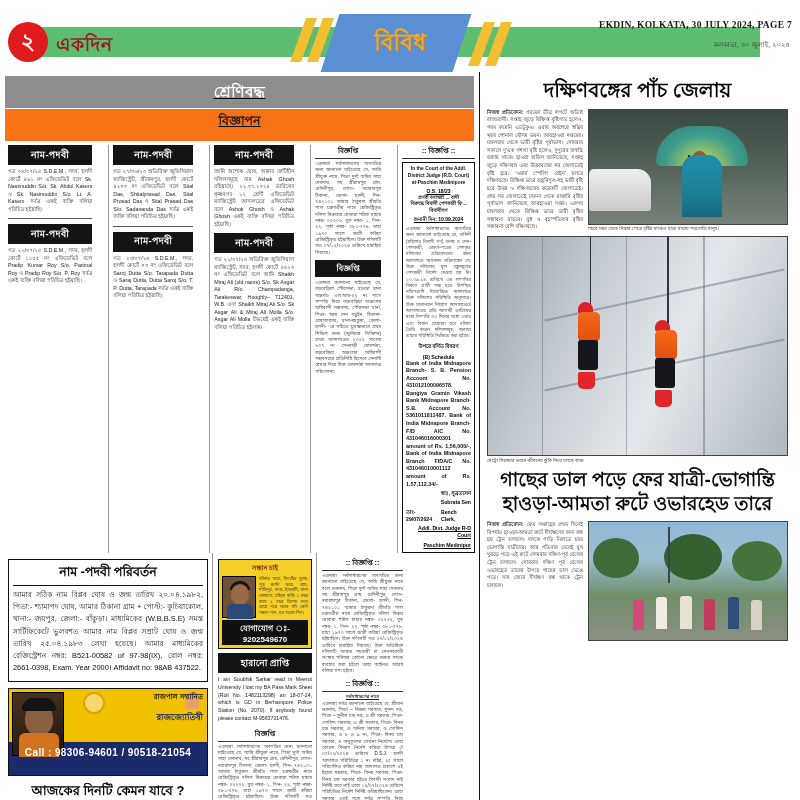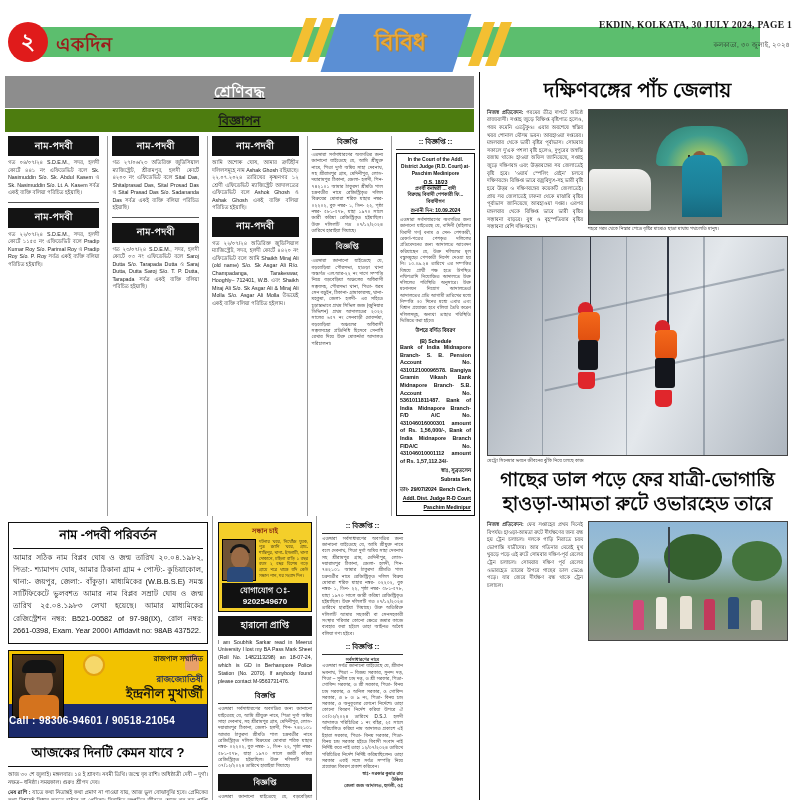--- a/index.html
+++ b/index.html
@@ -58,27 +58,27 @@
   .left-zone { width: 480px; position: relative; border-right: 1.2px solid #111; }
   .right-zone { width: 320px; position: relative; padding: 4px 12px 0 7px; }
 
   
   .cls-banner { margin: 4px 5px 0 5px; text-decoration: underline; }
   .cls-top {
     background: #8d8d8d; color: #fff; text-align: center;
     font-size: 15px; font-weight: bold; padding: 4px 0 3px; letter-spacing: .5px;
   }
   .cls-bot {
-    background: #4d7c0f; color: #1c1c1c; text-align: center;
-    font-size: 12.5px; font-weight: bold; padding: 3px 0 0;
+    background: #f97316; color: #1c1c1c; text-align: center;
+    font-size: 12.5px; font-weight: bold; padding: 3px 0 9px;
     border-top: 1px solid #fff;
   }
 
   
-  .cols { display: flex; gap: 4px; padding: 4px 4px 0 8px; }
+  .cols { display: flex; gap: 12px; padding: 4px 4px 0 8px; }
   .col { position: relative; }
   .c1 { width: 100px; padding-right: 4px; }
   .c2 { width: 100px; padding: 0 4px; border-left: .8px solid #9a9a9a; }
   .c3 { width: 100px; padding: 0 4px; border-left: .8px solid #9a9a9a; }
   .c4 { width: 84px; padding: 0 4px; border-left: .8px solid #9a9a9a; }
   .c5 { width: 88px; padding-left: 4px; border-left: .8px solid #9a9a9a; }
 
   .blk-title {
     background: #141414; color: #fff; text-align: center;
     font-size: 9.5px; font-weight: bold; padding: 2.5px 0 2.5px;
@@ -146,22 +146,22 @@
   }
   .astro-wheel {
     position: absolute; left: 74px; top: 3px; width: 22px; height: 22px;
     border-radius: 50%; border: 2.5px solid #e2a111; background: #f6d86a;
   }
   .astro-hand {
     position: absolute; right: 8px; top: 3px; width: 14px; height: 17px;
     background: #e8a06a; border-radius: 5px 5px 3px 3px;
   }
   .astro-call {
-    position: absolute; left: 0; bottom: 11px; width: 100%;
-    color: #fff; font-size: 10px; font-weight: bold;
+    position: absolute; left: 0; bottom: 17px; width: 100%;
+    text-align: center; color: #fff; font-size: 10px; font-weight: bold;
     letter-spacing: .4px;
   }
 
   
   .horo { margin: 5px 4px 0 4px; }
   .horo-head {
     text-align: center; font-size: 13px; font-weight: bold;
     border-bottom: 1.3px solid #111; padding-bottom: 2px; margin-bottom: 3px;
   }
   .horo-line { font-size: 5.4px; line-height: 1.5; text-align: justify; color: #161616; }
@@ -273,21 +273,21 @@
   <div class="masthead">
     <div class="mh-band"></div>
     <div class="mh-logo-circle">২</div>
     <div class="mh-brand">একদিন</div>
     <div class="slash s1"></div>
     <div class="slash s2"></div>
     <div class="mh-diamond"></div>
     <div class="mh-title">বিবিধ</div>
     <div class="slash s3"></div>
     <div class="slash s4"></div>
-    <div class="mh-edition">EKDIN, KOLKATA, 30 JULY 2024, PAGE 1</div>
+    <div class="mh-edition">EKDIN, KOLKATA, 30 JULY 2024, PAGE 7</div>
     <div class="mh-edition-bn">কলকাতা, ৩০ জুলাই, ২০২৪</div>
   </div>
 
   <div class="body-wrap">
 
     <div class="left-zone">
 
       <div class="cls-banner">
         <div class="cls-top">শ্রেণিবদ্ধ</div>
         <div class="cls-bot">বিজ্ঞাপন</div>
@@ -371,21 +371,20 @@
           <div class="astro">
             <div class="astro-photo">
               <div class="astro-face"></div>
               <div class="astro-cap"></div>
               <div class="astro-robe"></div>
             </div>
             <div class="astro-wheel"></div>
             <div class="astro-hand"></div>
             <div class="astro-top">রাজপাল সম্মানিত</div>
             <div class="astro-sub">রাজজ্যোতিষী</div>
-            <div class="astro-name">ইন্দ্রনীল মুখার্জী</div>
             <div class="astro-call">Call : 98306-94601 / 90518-21054</div>
           </div>
 
           <div class="horo">
             <div class="horo-head">আজকের দিনটি কেমন যাবে ?</div>
             <div class="horo-line">আজ ৩০ শে জুলাই। মঙ্গলবার। ১৪ ই শ্রাবণ। নবমী তিথি। জন্মে বৃষ রাশি। অধিষ্ঠাত্রী দেবী – দুর্গা। নক্ষত্র– ধনিষ্ঠা। সময়কাল। গুরুঃ শ্রীপদ দেব।</div>
             <div class="horo-line" style="margin-top:2px">
               <b>মেষ রাশি :</b>
               <span>যাতে কথা নিতান্তই কথা প্রমাণ না পাওয়া যায়, আজ ভুল বোঝাবুঝি হবে। প্রেমিকের কথা বিশ্বাসই বিধান করতে চাইবে না প্রেমিকা। বিবাহিত দম্পতির জীবনে, আজ খুব বড় প্রাপ্তি আসবে। দাবিক ব্যবসায়ী এবং সিভিল ইঞ্জিনিয়ার আজ দায়করে উপর, অর্থনৈতিক বিধান প্রথমে ভুল বোঝাবুঝি শিকার হবেন। কোনো উচ্চ দিকে গিয়ে মেজাজ হারাবেন একটু সতর্ক থাকুন, অন্যের মতামত মেনে আজ না চলাই ভালো। দাম দামের ফিরবে ব্যাপার করুন।</span>
             </div>

